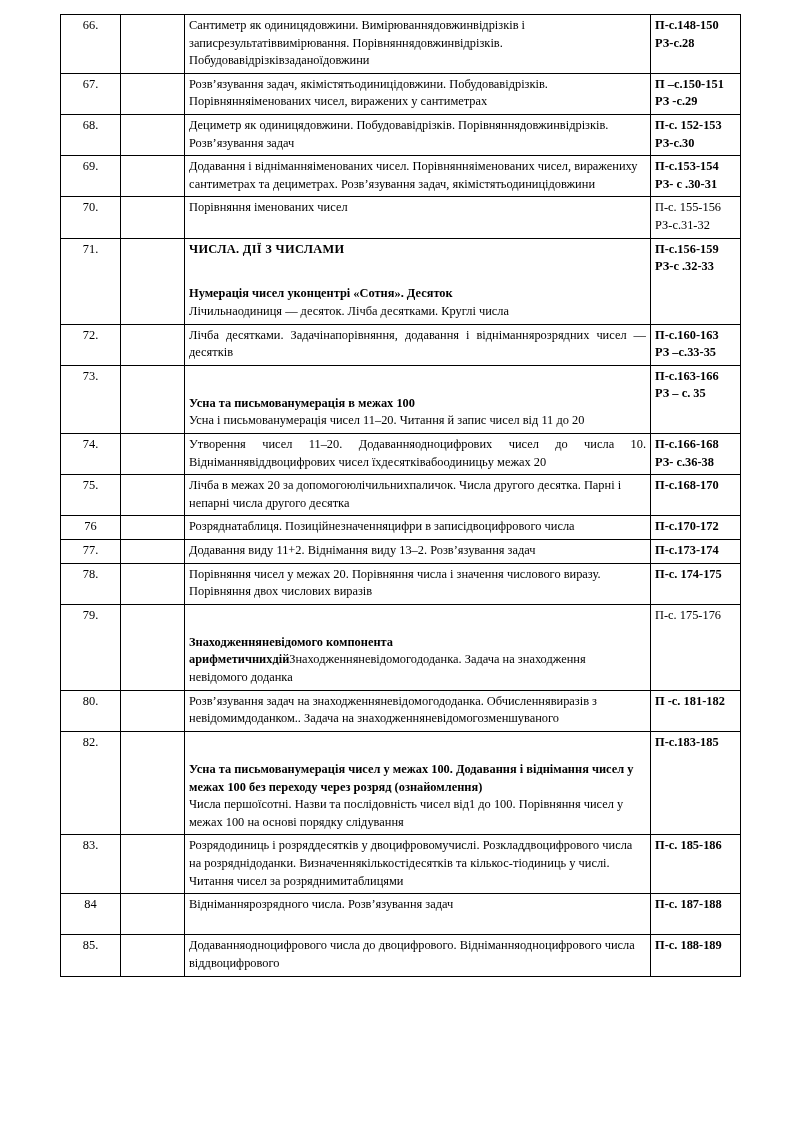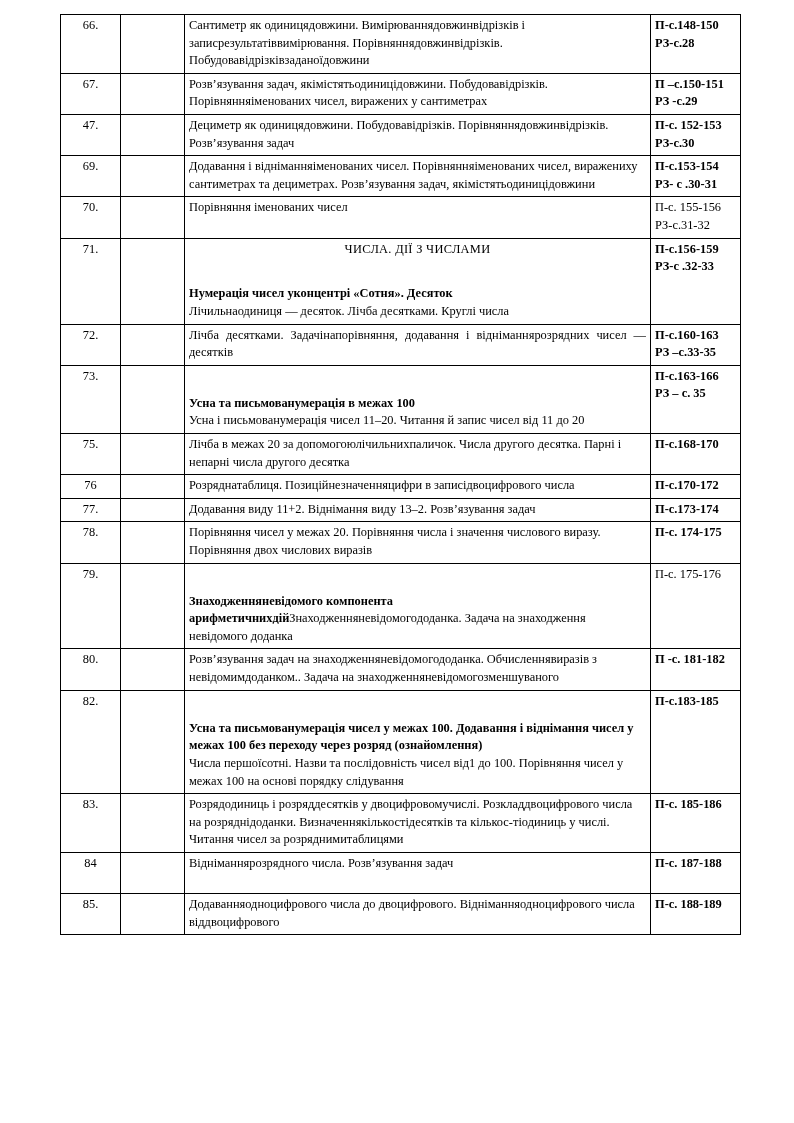--- a/index.html
+++ b/index.html
@@ -55,22 +55,21 @@
     white-space: pre-line;
   }
   td.ref.bold { font-weight: bold; }
   td.ref.plain { font-weight: normal; }
 
   .body-line { display: block; }
   .just { text-align: justify; text-align-last: left; }
   .b    { font-weight: bold; }
   .hdr-title {
     display: block;
-    text-align: center;
-    font-weight: normal;
+    font-weight: bold;
     letter-spacing: 0.3px;
   }
   .hdr-sub {
     display: block;
     font-weight: bold;
     margin-top: 27px;
   }
 </style>
 </head>
 <body>
@@ -96,21 +95,21 @@
         <tr>
           <td class="num">67.</td>
           <td class="date"></td>
           <td class="body">
             <span class="body-line">Розв’язування задач, якімістятьодиницідовжини. Побудовавідрізків. Порівнянняіменованих чисел, виражених у сантиметрах</span>
           </td>
           <td class="ref bold">П –с.150-151
 РЗ -с.29</td>
         </tr>
         <tr>
-          <td class="num">47.</td>
+          <td class="num">68.</td>
           <td class="date"></td>
           <td class="body">
             <span class="body-line">Дециметр як одиницядовжини. Побудовавідрізків. Порівняннядовжинвідрізків. Розв’язування задач</span>
           </td>
           <td class="ref bold">П-с. 152-153
 РЗ-с.30</td>
         </tr>
         <tr>
           <td class="num">69.</td>
           <td class="date"></td>
@@ -153,20 +152,29 @@
           <td class="num">73.</td>
           <td class="date"></td>
           <td class="body">
             <span class="hdr-sub">Усна та письмованумерація в межах 100</span>
             <span class="body-line">Усна і письмованумерація чисел 11–20. Читання й запис чисел від 11 до 20</span>
           </td>
           <td class="ref bold">П-с.163-166
 РЗ – с. 35</td>
         </tr>
         <tr>
+          <td class="num">74.</td>
+          <td class="date"></td>
+          <td class="body just">
+            <span class="body-line">Утворення чисел 11–20. Додаванняодноцифрових чисел до числа 10. Відніманнявіддвоцифрових чисел їхдесятківабоодиницьу межах 20</span>
+          </td>
+          <td class="ref bold">П-с.166-168
+РЗ- с.36-38</td>
+        </tr>
+        <tr>
           <td class="num">75.</td>
           <td class="date"></td>
           <td class="body">
             <span class="body-line">Лічба в межах 20 за допомогоюлічильнихпаличок. Числа другого десятка. Парні і непарні числа другого десятка</span>
           </td>
           <td class="ref bold">П-с.168-170</td>
         </tr>
         <tr>
           <td class="num">76</td>
           <td class="date"></td>

